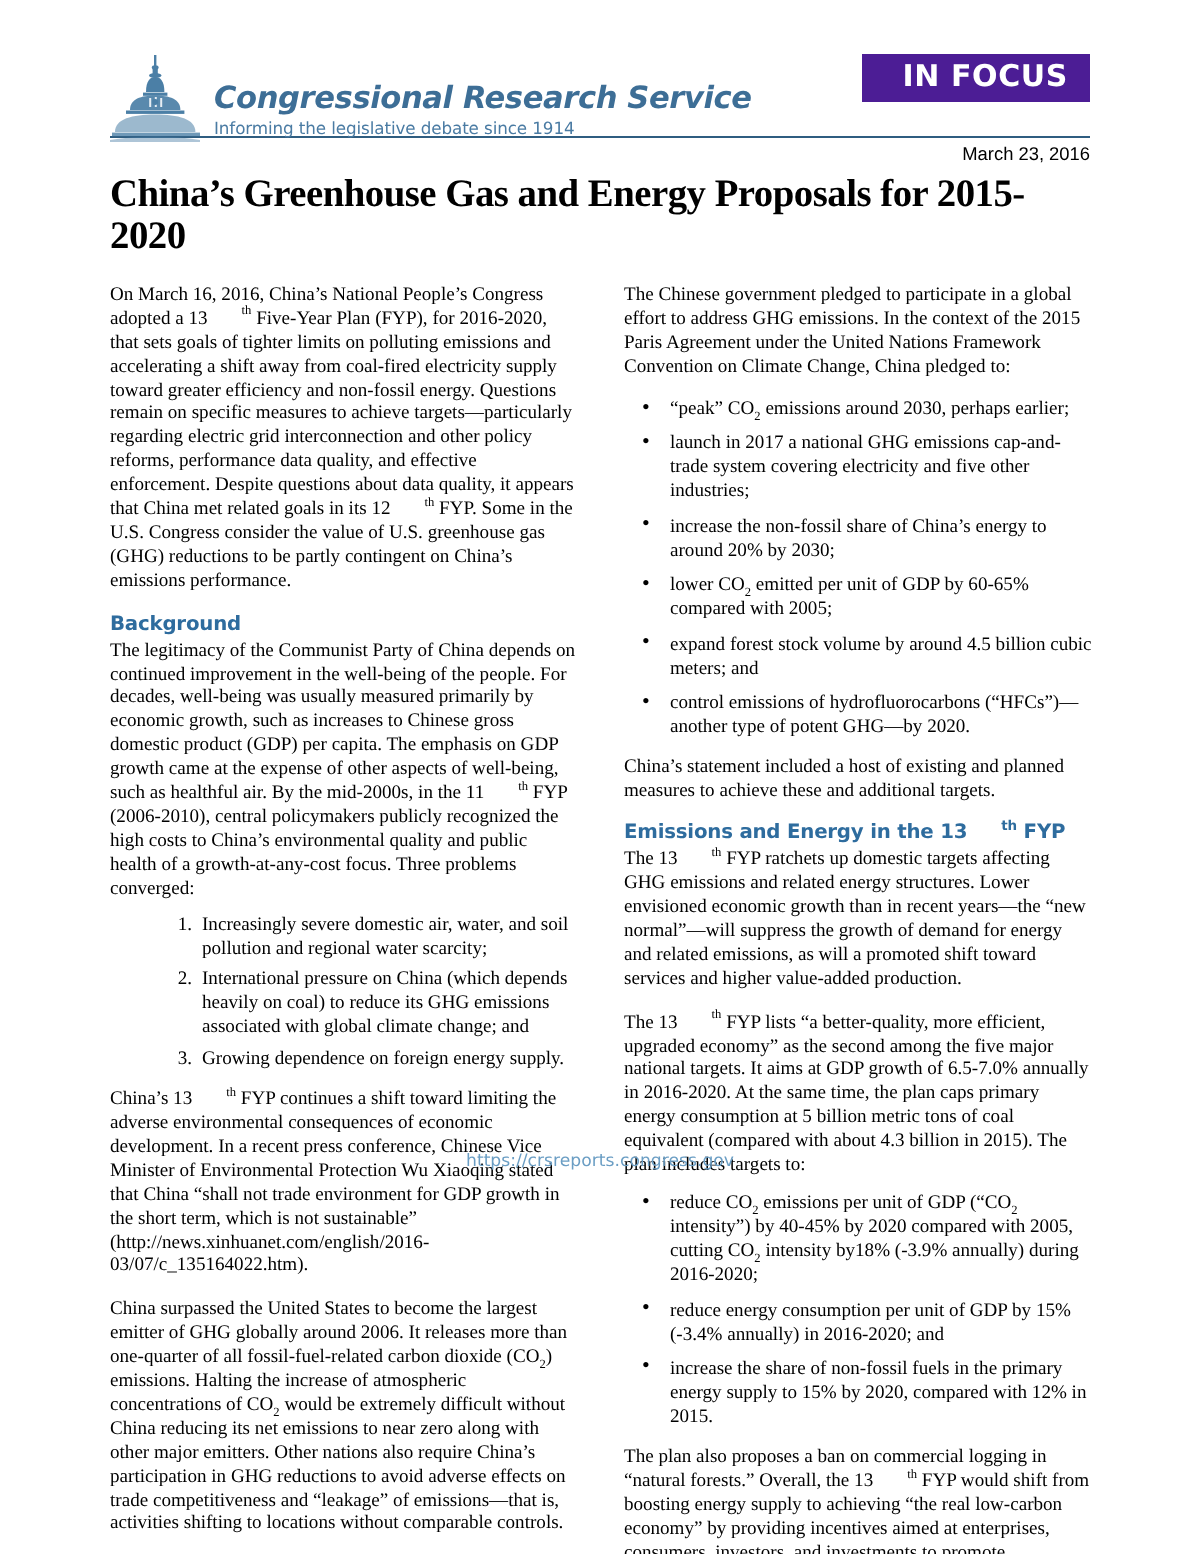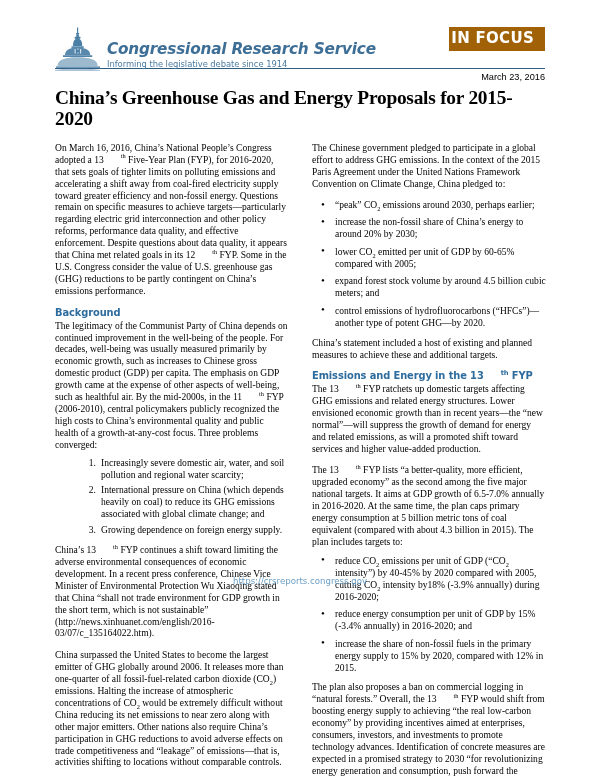--- a/index.html
+++ b/index.html
@@ -63,27 +63,27 @@
     color: #4a7ba3;
     display: block;
     margin-top: 2.5px;
     letter-spacing: -0.05px;
     white-space: nowrap;
   }
   .in-focus {
     position: absolute;
     right: 0;
     top: 27px;
-    background: #a16207;
+    background: #4c1d95;
     color: #ffffff;
     font-family: "DejaVu Sans", sans-serif;
     font-weight: bold;
     font-size: 15px;
     letter-spacing: 0.3px;
-    padding: 3px 11px 4px 2px;
+    padding: 3px 11px 4px 20px;
     line-height: 1.12;
   }
 
   .rule {
     border: 0;
     border-top: 1.1px solid #2f5d80;
     margin: 6px 0 0 0;
   }
 
   .doc-date {
@@ -252,20 +252,21 @@
       <p><span>China surpassed the United States to become the largest emitter of GHG globally around 2006. It releases more than one-quarter of all fossil-fuel-related carbon dioxide (CO</span><sub>2</sub><span>) emissions. Halting the increase of atmospheric concentrations of CO</span><sub>2</sub><span> would be extremely difficult without China reducing its net emissions to near zero along with other major emitters. Other nations also require China’s participation in GHG reductions to avoid adverse effects on trade competitiveness and “leakage” of emissions—that is, activities shifting to locations without comparable controls.</span></p>
 
     </div>
 
     <div class="col">
 
       <p>The Chinese government pledged to participate in a global effort to address GHG emissions. In the context of the 2015 Paris Agreement under the United Nations Framework Convention on Climate Change, China pledged to:</p>
 
       <ul class="bullets">
         <li><span>“peak” CO</span><sub>2</sub><span> emissions around 2030, perhaps earlier;</span></li>
+        <li><span>launch in 2017 a national GHG emissions cap-and-trade system covering electricity and five other industries;</span></li>
         <li><span>increase the non-fossil share of China’s energy to around 20% by 2030;</span></li>
         <li><span>lower CO</span><sub>2</sub><span> emitted per unit of GDP by 60-65% compared with 2005;</span></li>
         <li><span>expand forest stock volume by around 4.5 billion cubic meters; and</span></li>
         <li><span>control emissions of hydrofluorocarbons (“HFCs”)—another type of potent GHG—by 2020.</span></li>
       </ul>
 
       <p>China’s statement included a host of existing and planned measures to achieve these and additional targets.</p>
 
       <h2 class="section"><span>Emissions and Energy in the 13</span><sup>th</sup><span> FYP</span></h2>
 

